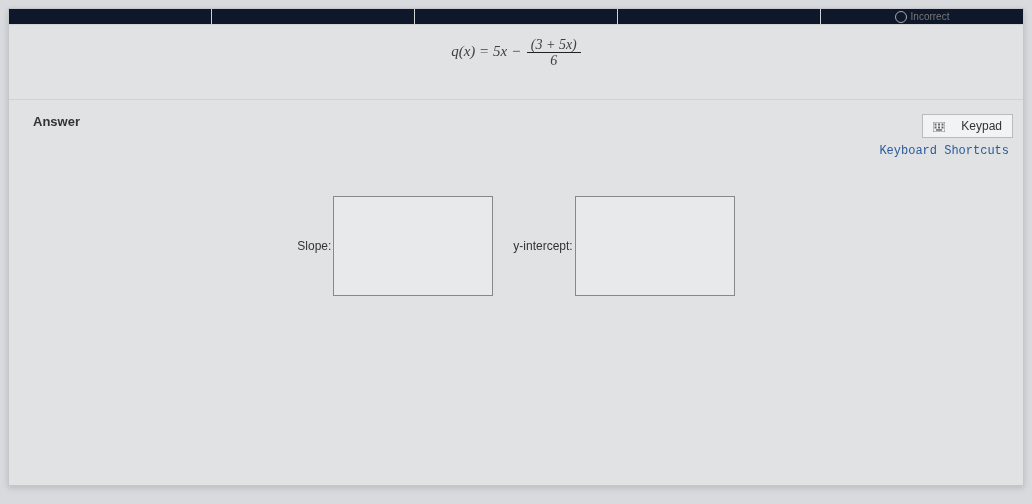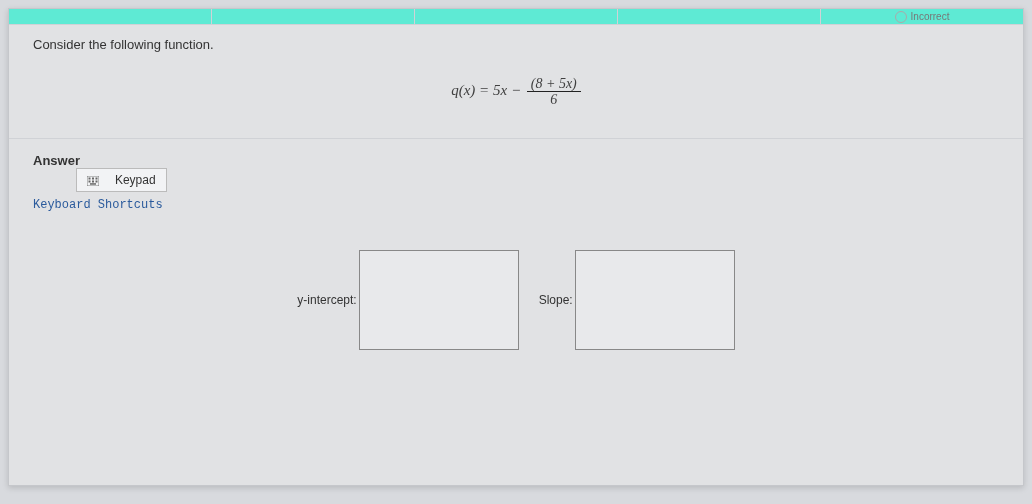--- a/index.html
+++ b/index.html
@@ -19,21 +19,21 @@
     .page-wrapper {
       background: #e1e2e4;
       border: 1px solid #c5c7cb;
       box-shadow: 0 2px 6px rgba(0,0,0,0.15);
       height: 478px;
       position: relative;
     }
     .header-strip {
       display: flex;
       height: 16px;
-      background: #5eead4;
+      background: #0f172a;
       border-bottom: 1px solid #d0d2d6;
     }
     .tab {
       flex: 1;
       border-left: 1px solid #d0d2d6;
       display: flex;
       align-items: center;
       justify-content: center;
       font-size: 10px;
       color: #888;
@@ -95,21 +95,20 @@
       color: #333;
     }
     .step-line b {
       font-weight: bold;
     }
     .answer-header {
       display: flex;
       justify-content: space-between;
       align-items: flex-start;
       padding: 14px 10px 0 24px;
-      flex-direction: column;
     }
     .answer-label {
       font-size: 13px;
       font-weight: bold;
       color: #333;
     }
     .right-tools {
       text-align: right;
       font-size: 12px;
     }
@@ -170,24 +169,23 @@
     <div class="tab"></div>
     <div class="tab"></div>
     <div class="tab"></div>
     <div class="tab incorrect">
       <span class="incorrect-icon"></span>
       <span>Incorrect</span>
     </div>
   </div>
 
   <div class="question-area">
-    <div class="question-intro">Consider the following function.</div>
 
     <div class="formula">
-      <span class="fn">q(x)</span><span> = </span><span class="fn">5x</span><span> − </span><span class="fraction"><span class="num">(8 + 5x)</span><span class="den">6</span></span>
+      <span class="fn">q(x)</span><span> = </span><span class="fn">5x</span><span> − </span><span class="fraction"><span class="num">(3 + 5x)</span><span class="den">6</span></span>
     </div>
 
   </div>
 
   <div class="answer-header">
     <div class="answer-label">Answer</div>
     <div class="right-tools">
       <div class="keypad-btn">
         <span class="keypad-icon">
           <svg viewBox="0 0 12 10" width="12" height="10">
@@ -202,22 +200,22 @@
           </svg>
         </span>
         <span>Keypad</span>
       </div>
       <div class="kbd-shortcuts">Keyboard Shortcuts</div>
     </div>
   </div>
 
   <div class="inputs-row">
     <div class="input-group">
+      <span class="input-label">Slope:</span>
+      <div class="answer-box"></div>
+    </div>
+    <div class="input-group">
       <span class="input-label">y-intercept:</span>
       <div class="answer-box"></div>
     </div>
-    <div class="input-group">
-      <span class="input-label">Slope:</span>
-      <div class="answer-box"></div>
-    </div>
   </div>
 
 </div>
 
 </body></html>

